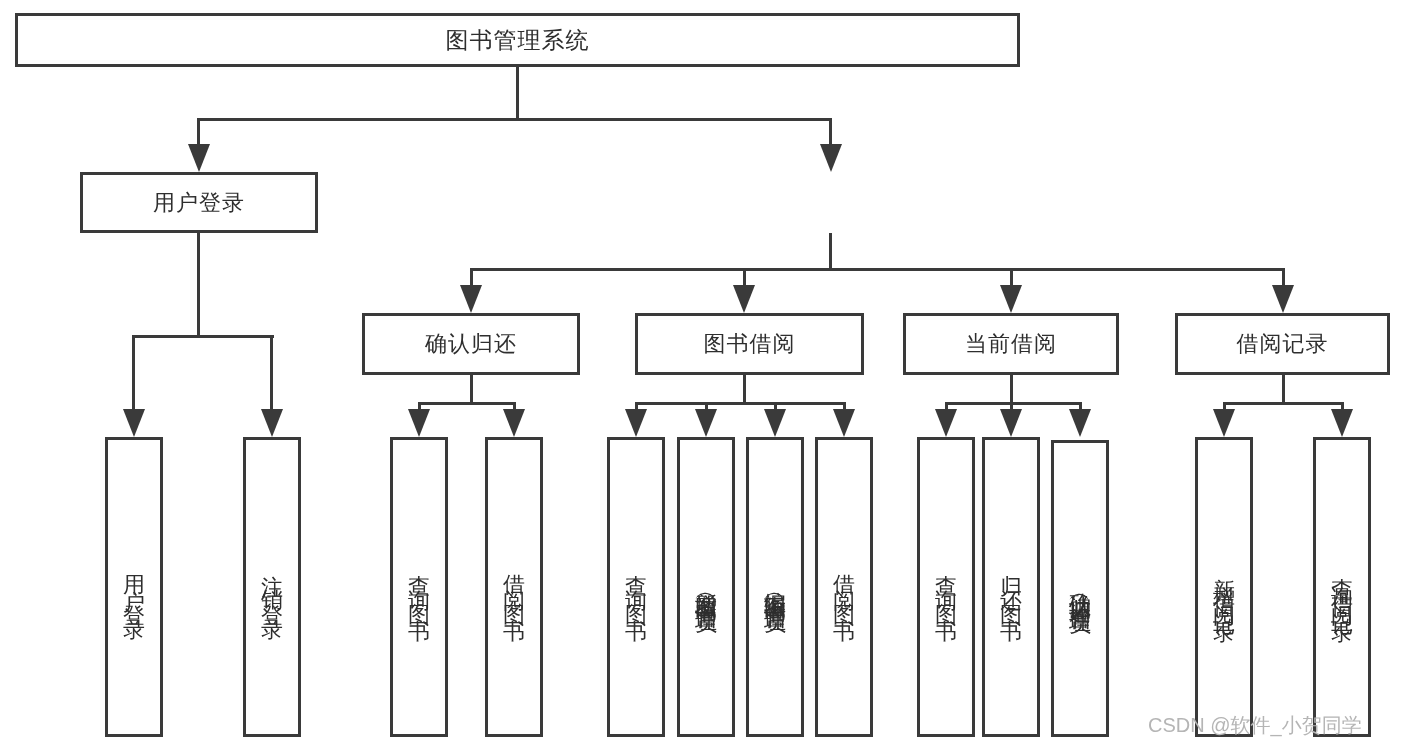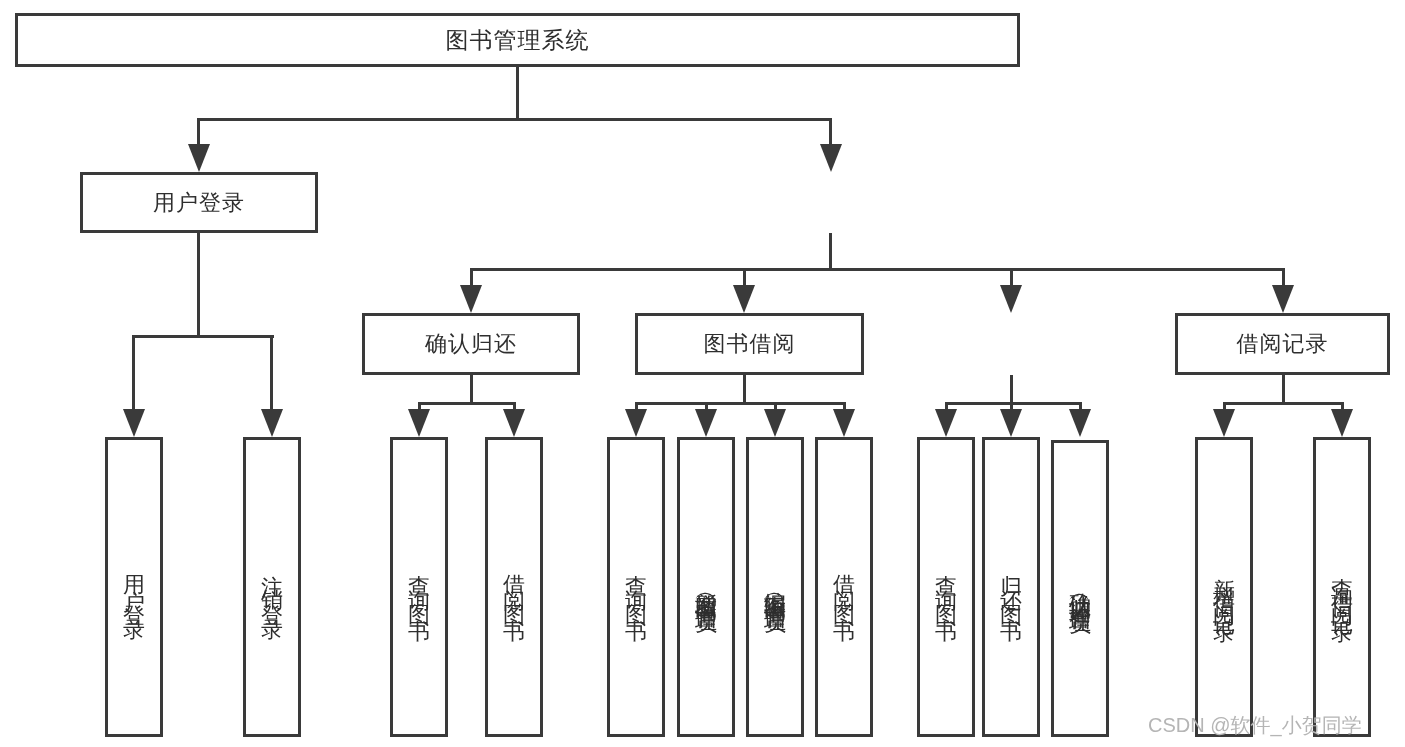--- a/index.html
+++ b/index.html
@@ -100,20 +100,23 @@
   <div class="arrow" style="left:1000px; top:285px;"></div>
   <div class="line" style="left:1282px; top:268px; width:3px; height:19px;"></div>
   <div class="arrow" style="left:1272px; top:285px;"></div>
 
   <div class="hbox" style="left:362px; top:313px; width:218px; height:62px;">
     <span>确认归还</span>
   </div>
   <div class="hbox" style="left:635px; top:313px; width:229px; height:62px;">
     <span>图书借阅</span>
   </div>
+  <div class="hbox" style="left:903px; top:313px; width:216px; height:62px;">
+    <span>当前借阅</span>
+  </div>
   <div class="hbox" style="left:1175px; top:313px; width:215px; height:62px;">
     <span>借阅记录</span>
   </div>
 
   <div class="line" style="left:470px; top:375px; width:3px; height:29px;"></div>
   <div class="line" style="left:418px; top:402px; width:98px; height:3px;"></div>
   <div class="line" style="left:418px; top:402px; width:3px; height:10px;"></div>
   <div class="arrow" style="left:408px; top:409px;"></div>
   <div class="line" style="left:513px; top:402px; width:3px; height:10px;"></div>
   <div class="arrow" style="left:503px; top:409px;"></div>

